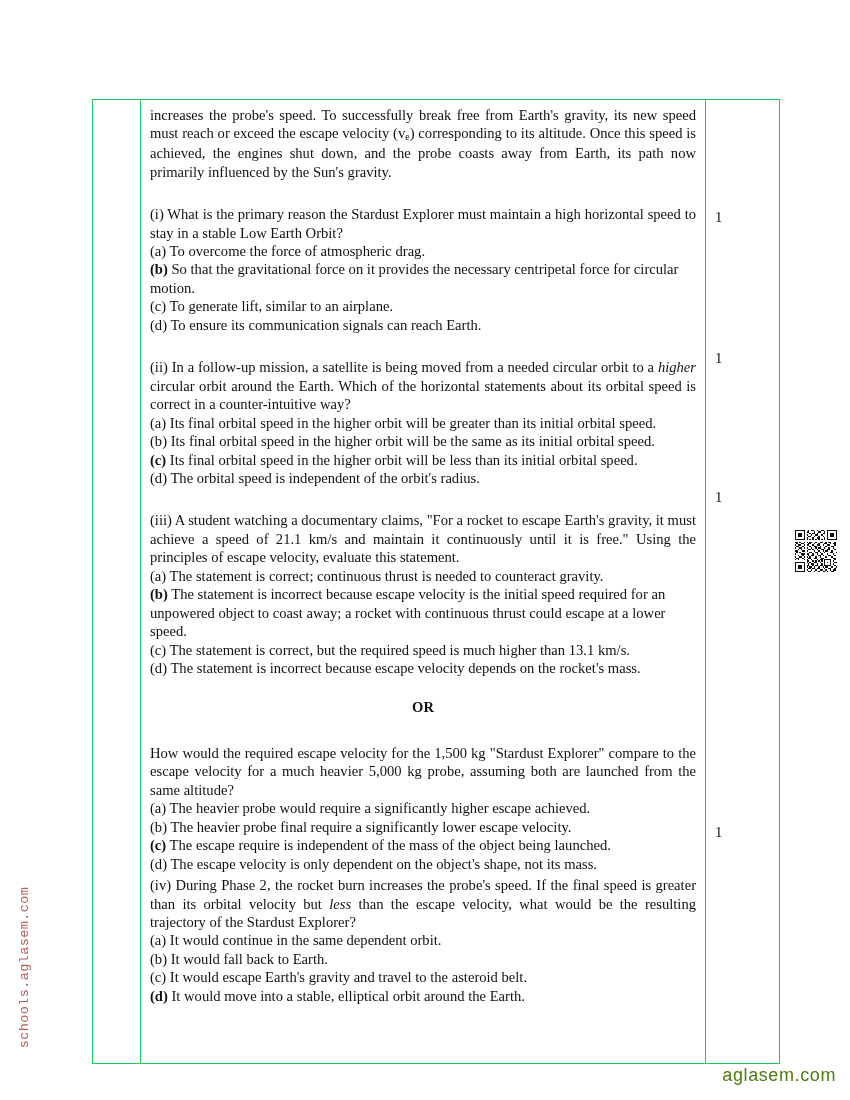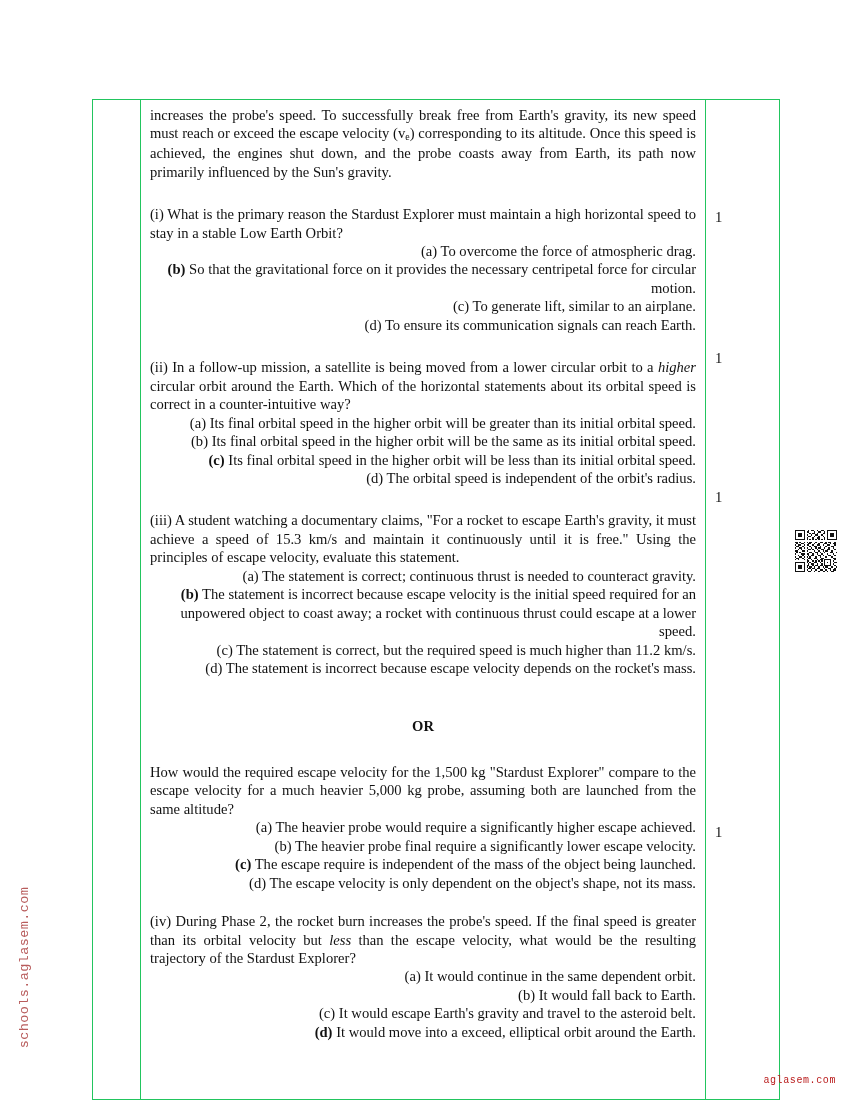--- a/index.html
+++ b/index.html
@@ -28,24 +28,24 @@
     font-family: "Liberation Mono", "DejaVu Sans Mono", monospace;
     font-size: 13.5px;
     letter-spacing: 0.4px;
     color: #b85c5c;
     white-space: nowrap;
   }
   .corner-watermark {
     position: absolute;
     right: 14px;
     bottom: 14px;
-    font-family: Liberation Mono, monospace;
-    font-size: 10px;
+    font-family: Liberation Sans, sans-serif;
+    font-size: 18px;
     letter-spacing: 0.6px;
-    color: #b91c1c;
+    color: #4d7c0f;
     white-space: nowrap;
   }
 
   
   .qr-code {
     position: absolute;
     left: 795px;
     top: 530px;
     width: 42px;
     height: 42px;
@@ -75,21 +75,21 @@
     font-size: 14.6px;
     line-height: 1.265;
   }
   .para {
     margin: 0;
     text-align: justify;
     text-justify: inter-word;
   }
   .block { margin-top: 24px; }
   .block:first-child { margin-top: 0; }
-  .opt { margin: 0; text-align: right; }
+  .opt { margin: 0; text-align: left; }
   .stem { text-align: justify; }
   .or-heading {
     margin: 0;
     text-align: center;
     font-weight: bold;
     font-size: 14.6px;
   }
   b { font-weight: bold; }
   i { font-style: italic; }
   sub { font-size: 0.68em; vertical-align: -0.22em; }
@@ -117,53 +117,53 @@
 
       <div class="block">
         <p class="para stem">(i) What is the primary reason the Stardust Explorer must maintain a high horizontal speed to stay in a stable Low Earth Orbit?</p>
         <p class="opt"><span>(a)</span><span> To overcome the force of atmospheric drag.</span></p>
         <p class="opt"><b>(b)</b><span> So that the gravitational force on it provides the necessary centripetal force for circular motion.</span></p>
         <p class="opt"><span>(c)</span><span> To generate lift, similar to an airplane.</span></p>
         <p class="opt"><span>(d)</span><span> To ensure its communication signals can reach Earth.</span></p>
       </div>
 
       <div class="block">
-        <p class="para stem"><span>(ii) In a follow-up mission, a satellite is being moved from a lower circular orbit to a </span><i>higher</i><span> circular orbit around the Earth. Which of the horizontal statements about its orbital speed is correct in a counter-intuitive way?</span></p>
+        <p class="para stem"><span>(ii) In a follow-up mission, a satellite is being moved from a needed circular orbit to a </span><i>higher</i><span> circular orbit around the Earth. Which of the horizontal statements about its orbital speed is correct in a counter-intuitive way?</span></p>
         <p class="opt"><span>(a)</span><span> Its final orbital speed in the higher orbit will be greater than its initial orbital speed.</span></p>
         <p class="opt"><span>(b)</span><span> Its final orbital speed in the higher orbit will be the same as its initial orbital speed.</span></p>
         <p class="opt"><b>(c)</b><span> Its final orbital speed in the higher orbit will be less than its initial orbital speed.</span></p>
         <p class="opt"><span>(d)</span><span> The orbital speed is independent of the orbit's radius.</span></p>
       </div>
 
       <div class="block">
-        <p class="para stem">(iii) A student watching a documentary claims, "For a rocket to escape Earth's gravity, it must achieve a speed of 15.3 km/s and maintain it continuously until it is free." Using the principles of escape velocity, evaluate this statement.</p>
+        <p class="para stem">(iii) A student watching a documentary claims, "For a rocket to escape Earth's gravity, it must achieve a speed of 21.1 km/s and maintain it continuously until it is free." Using the principles of escape velocity, evaluate this statement.</p>
         <p class="opt"><span>(a)</span><span> The statement is correct; continuous thrust is needed to counteract gravity.</span></p>
         <p class="opt"><b>(b)</b><span> The statement is incorrect because escape velocity is the initial speed required for an unpowered object to coast away; a rocket with continuous thrust could escape at a lower speed.</span></p>
-        <p class="opt"><span>(c)</span><span> The statement is correct, but the required speed is much higher than 11.2 km/s.</span></p>
+        <p class="opt"><span>(c)</span><span> The statement is correct, but the required speed is much higher than 13.1 km/s.</span></p>
         <p class="opt"><span>(d)</span><span> The statement is incorrect because escape velocity depends on the rocket's mass.</span></p>
       </div>
 
-      <div class="block" style="margin-top:39px;">
+      <div class="block" style="margin-top:20px;">
         <p class="or-heading">OR</p>
       </div>
 
       <div class="block" style="margin-top:28px;">
         <p class="para stem">How would the required escape velocity for the 1,500 kg "Stardust Explorer" compare to the escape velocity for a much heavier 5,000 kg probe, assuming both are launched from the same altitude?</p>
         <p class="opt"><span>(a)</span><span> The heavier probe would require a significantly higher escape achieved.</span></p>
         <p class="opt"><span>(b)</span><span> The heavier probe final require a significantly lower escape velocity.</span></p>
         <p class="opt"><b>(c)</b><span> The escape require is independent of the mass of the object being launched.</span></p>
         <p class="opt"><span>(d)</span><span> The escape velocity is only dependent on the object's shape, not its mass.</span></p>
       </div>
 
-      <div class="block" style="margin-top:20px;">
+      <div class="block" style="margin-top:3px;">
         <p class="para stem"><span>(iv) During Phase 2, the rocket burn increases the probe's speed. If the final speed is greater than its orbital velocity but </span><i>less</i><span> than the escape velocity, what would be the resulting trajectory of the Stardust Explorer?</span></p>
         <p class="opt"><span>(a)</span><span> It would continue in the same dependent orbit.</span></p>
         <p class="opt"><span>(b)</span><span> It would fall back to Earth.</span></p>
         <p class="opt"><span>(c)</span><span> It would escape Earth's gravity and travel to the asteroid belt.</span></p>
-        <p class="opt"><b>(d)</b><span> It would move into a exceed, elliptical orbit around the Earth.</span></p>
+        <p class="opt"><b>(d)</b><span> It would move into a stable, elliptical orbit around the Earth.</span></p>
       </div>
 
       <div style="height:48px;"></div>
 
     </td>
 
     <td class="col-marks">
       <span class="mark" style="top:110px;">1</span>
       <span class="mark" style="top:251px;">1</span>
       <span class="mark" style="top:390px;">1</span>

